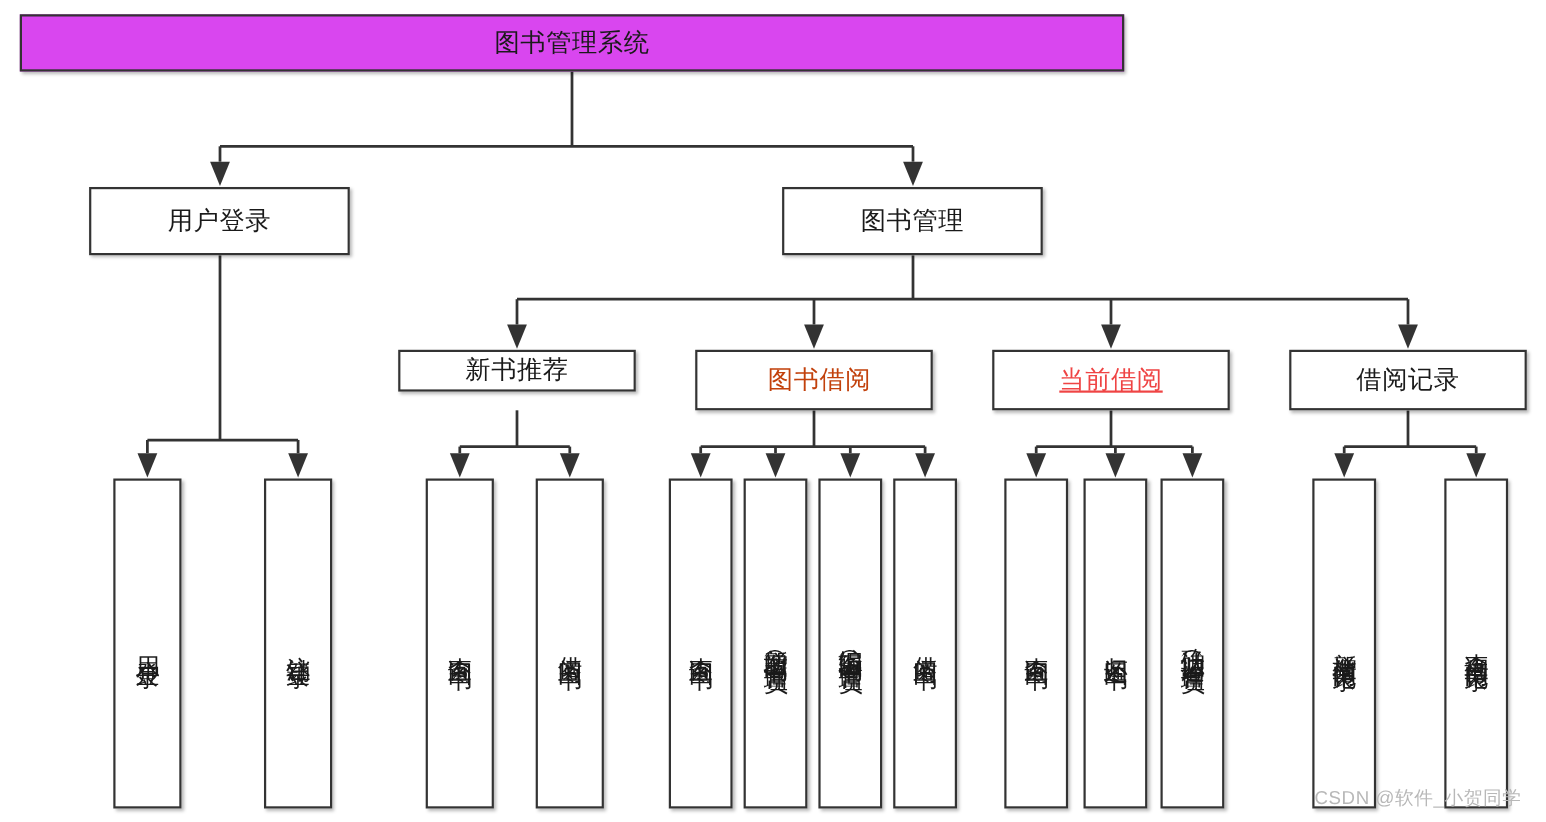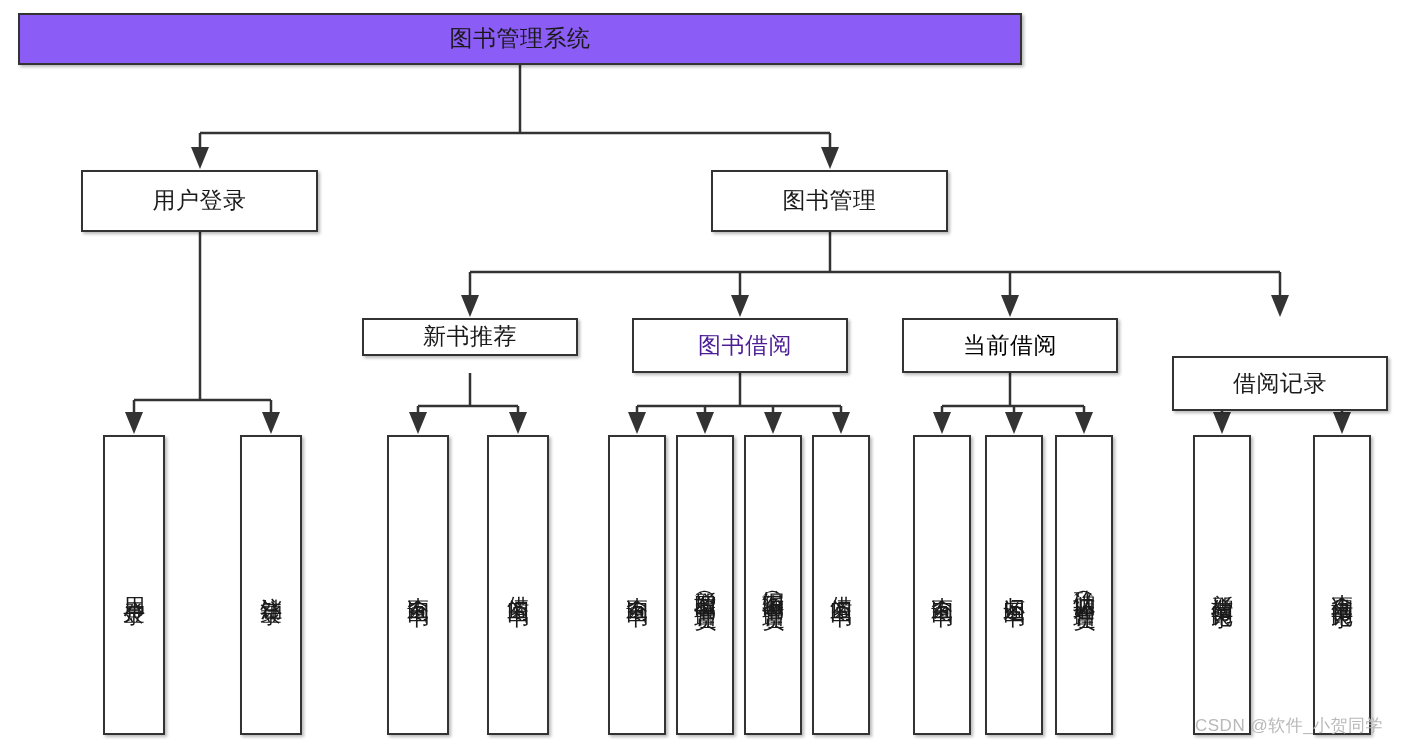--- a/index.html
+++ b/index.html
@@ -118,39 +118,39 @@
       <line x1="1084" y1="406" x2="1084" y2="412" stroke="#333333" stroke-width="2.5"></line>
       <path d="M 1075 412 L 1084 434 L 1093 412 Z" fill="#333333"></path>
       <line x1="1280" y1="373" x2="1280" y2="406" stroke="#333333" stroke-width="2.5"></line>
       <line x1="1222" y1="406" x2="1342" y2="406" stroke="#333333" stroke-width="2.5"></line>
       <line x1="1222" y1="406" x2="1222" y2="412" stroke="#333333" stroke-width="2.5"></line>
       <path d="M 1213 412 L 1222 434 L 1231 412 Z" fill="#333333"></path>
       <line x1="1342" y1="406" x2="1342" y2="412" stroke="#333333" stroke-width="2.5"></line>
       <path d="M 1333 412 L 1342 434 L 1351 412 Z" fill="#333333"></path>
     </svg>
   <div id="node-layer">
-      <div class="node-box horiz" style="left: 18px; top: 13px; width: 1004px; height: 52px; border-color: rgb(51, 51, 51); background: #8b5cf6;">
+      <div class="node-box horiz" style="left: 18px; top: 13px; width: 1004px; height: 52px; border-color: rgb(51, 51, 51); background: #d946ef;">
         <div class="node-label" style="color: rgb(26, 26, 26);">图书管理系统</div>
       </div>
       <div class="node-box horiz" style="left: 81px; top: 170px; width: 237px; height: 62px; border-color: rgb(51, 51, 51); background: rgb(255, 255, 255);">
         <div class="node-label" style="color: rgb(26, 26, 26);">用户登录</div>
       </div>
       <div class="node-box horiz" style="left: 711px; top: 170px; width: 237px; height: 62px; border-color: rgb(51, 51, 51); background: rgb(255, 255, 255);">
         <div class="node-label" style="color: rgb(26, 26, 26); text-align: center;">图书管理</div>
       </div>
       <div class="node-box horiz" style="left: 362px; top: 318px; width: 216px; height: 38px; border-color: rgb(51, 51, 51); background: rgb(255, 255, 255);">
         <div class="node-label" style="color: rgb(26, 26, 26);">新书推荐</div>
       </div>
       <div class="node-box horiz" style="left: 632px; top: 318px; width: 216px; height: 55px; border-color: rgb(51, 51, 51); background: rgb(255, 255, 255);">
-        <div class="node-label" style="color: #4c1d95; margin-left: 10px;">图书借阅</div>
+        <div class="node-label" style="color: #c2410c; margin-left: 10px;">图书借阅</div>
       </div>
       <div class="node-box horiz" style="left: 902px; top: 318px; width: 216px; height: 55px; border-color: rgb(51, 51, 51); background: rgb(255, 255, 255);">
-        <div class="node-label" style="color: #000000;">当前借阅</div>
+        <div class="node-label" style="color: #ef4444; text-decoration: underline;">当前借阅</div>
       </div>
-      <div class="node-box horiz" style="left: 1172px; top: 318px; width: 216px; height: 55px; border-color: rgb(51, 51, 51); background: rgb(255, 255, 255); margin-top: 38px;">
+      <div class="node-box horiz" style="left: 1172px; top: 318px; width: 216px; height: 55px; border-color: rgb(51, 51, 51); background: rgb(255, 255, 255);">
         <div class="node-label" style="color: rgb(26, 26, 26);">借阅记录</div>
       </div>
       <div class="node-box vert" style="left: 103px; top: 435px; width: 62px; height: 300px; border-color: rgb(51, 51, 51); background: rgb(255, 255, 255);">
         <div class="node-label" style="color: rgb(26, 26, 26);">用户登录</div>
       </div>
       <div class="node-box vert" style="left: 240px; top: 435px; width: 62px; height: 300px; border-color: rgb(51, 51, 51); background: rgb(255, 255, 255);">
         <div class="node-label" style="color: rgb(26, 26, 26);">注销登录</div>
       </div>
       <div class="node-box vert" style="left: 387px; top: 435px; width: 62px; height: 300px; border-color: rgb(51, 51, 51); background: rgb(255, 255, 255);">
         <div class="node-label" style="color: rgb(26, 26, 26);">查询图书</div>

